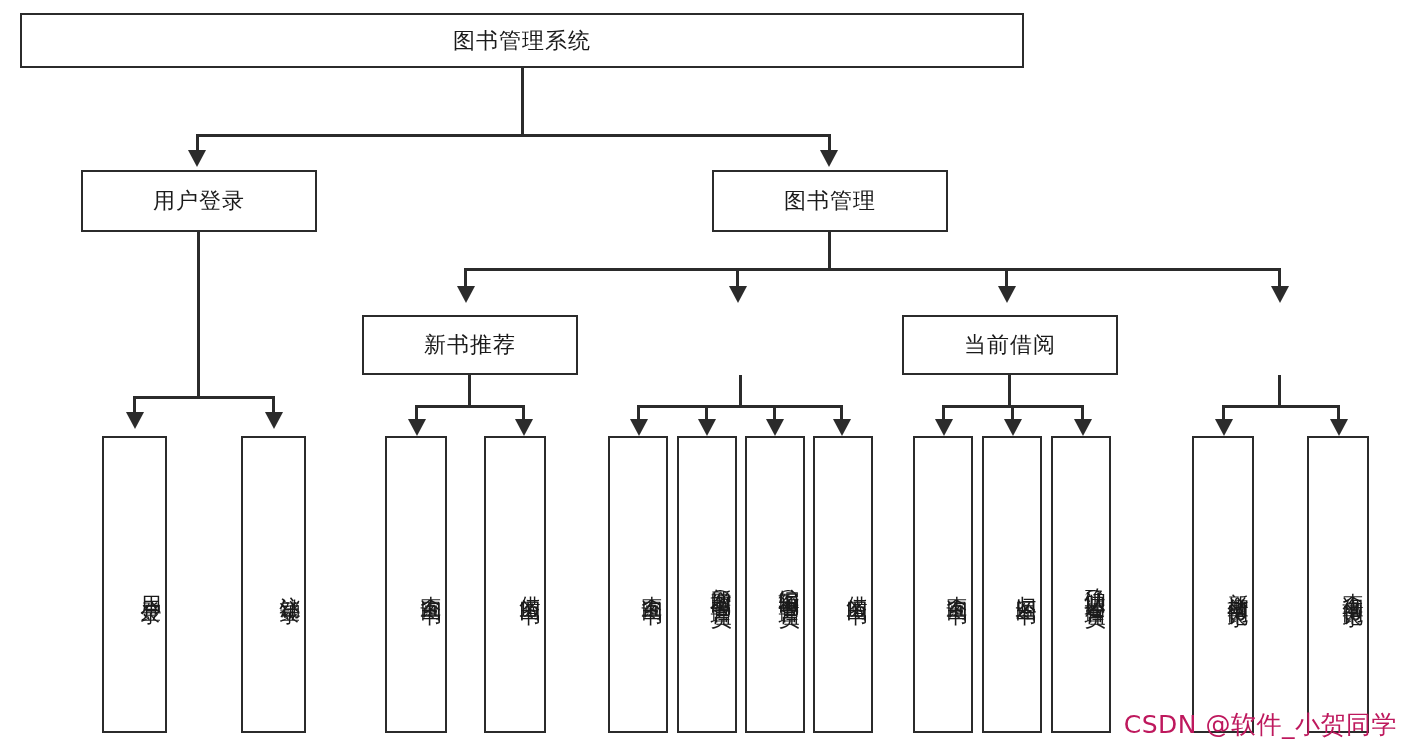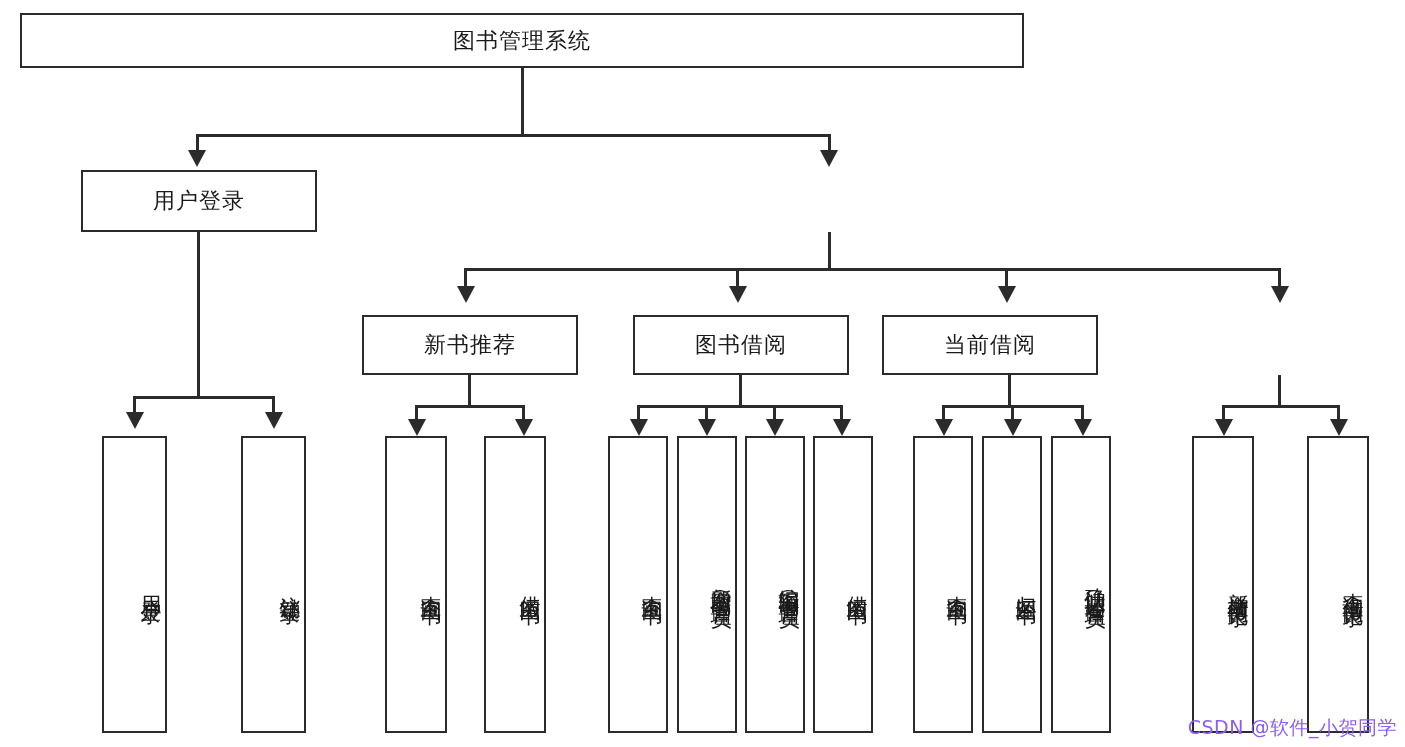--- a/index.html
+++ b/index.html
@@ -59,22 +59,22 @@
     width: 0;
     height: 0;
     border-left: 9px solid transparent;
     border-right: 9px solid transparent;
     border-top: 17px solid #2b2b2b;
   }
   .watermark {
     position: absolute;
     right: 8px;
     bottom: 6px;
-    font-size: 19px;
-    color: #8b5cf6;
+    font-size: 25px;
+    color: #be185d;
     letter-spacing: 0.5px;
     white-space: nowrap;
   }
 </style>
 </head>
 <body>
 
 <div id="canvas">
 
   <div class="node horiz" style="left:20px; top:13px; width:1004px; height:55px;">图书管理系统</div>
@@ -84,42 +84,42 @@
   <div class="edge h" style="left:196px; top:134px; width:635px; height:3px;"></div>
 
   <div class="edge v" style="left:196px; top:134px; width:3px; height:20px;"></div>
   <div class="arrow" style="left:188px; top:150px;"></div>
 
   <div class="edge v" style="left:828px; top:134px; width:3px; height:20px;"></div>
   <div class="arrow" style="left:820px; top:150px;"></div>
 
   <div class="node horiz" style="left:81px; top:170px; width:236px; height:62px;">用户登录</div>
 
+  <div class="node horiz" style="left:712px; top:170px; width:236px; height:62px;">图书管理</div>
 
   <div class="edge v" style="left:197px; top:232px; width:3px; height:166px;"></div>
   <div class="edge h" style="left:133px; top:396px; width:142px; height:3px;"></div>
   <div class="edge v" style="left:133px; top:396px; width:3px; height:20px;"></div>
   <div class="arrow" style="left:126px; top:412px;"></div>
   <div class="edge v" style="left:272px; top:396px; width:3px; height:20px;"></div>
   <div class="arrow" style="left:265px; top:412px;"></div>
 
   <div class="edge v" style="left:828px; top:232px; width:3px; height:38px;"></div>
   <div class="edge h" style="left:464px; top:268px; width:817px; height:3px;"></div>
   <div class="edge v" style="left:464px; top:268px; width:3px; height:22px;"></div>
   <div class="arrow" style="left:457px; top:286px;"></div>
   <div class="edge v" style="left:736px; top:268px; width:3px; height:22px;"></div>
   <div class="arrow" style="left:729px; top:286px;"></div>
   <div class="edge v" style="left:1005px; top:268px; width:3px; height:22px;"></div>
   <div class="arrow" style="left:998px; top:286px;"></div>
   <div class="edge v" style="left:1278px; top:268px; width:3px; height:22px;"></div>
   <div class="arrow" style="left:1271px; top:286px;"></div>
 
   <div class="node horiz" style="left:362px; top:315px; width:216px; height:60px;">新书推荐</div>
-  <div class="node horiz" style="left:633px; top:315px; width:216px; height:60px;">图书借阅</div>
-  <div class="node horiz" style="left:882px; top:315px; width:216px; height:60px;font-family:Liberation Mono, monospace;">当前借阅</div>
+  <div class="node horiz" style="left:902px; top:315px; width:216px; height:60px;font-family:Liberation Mono, monospace;">当前借阅</div>
 
   <div class="edge v" style="left:468px; top:375px; width:3px; height:33px;"></div>
   <div class="edge h" style="left:415px; top:405px; width:110px; height:3px;"></div>
   <div class="edge v" style="left:415px; top:405px; width:3px; height:16px;"></div>
   <div class="arrow" style="left:408px; top:419px;"></div>
   <div class="edge v" style="left:522px; top:405px; width:3px; height:16px;"></div>
   <div class="arrow" style="left:515px; top:419px;"></div>
 
   <div class="edge v" style="left:739px; top:375px; width:3px; height:33px;"></div>
   <div class="edge h" style="left:637px; top:405px; width:206px; height:3px;"></div>

